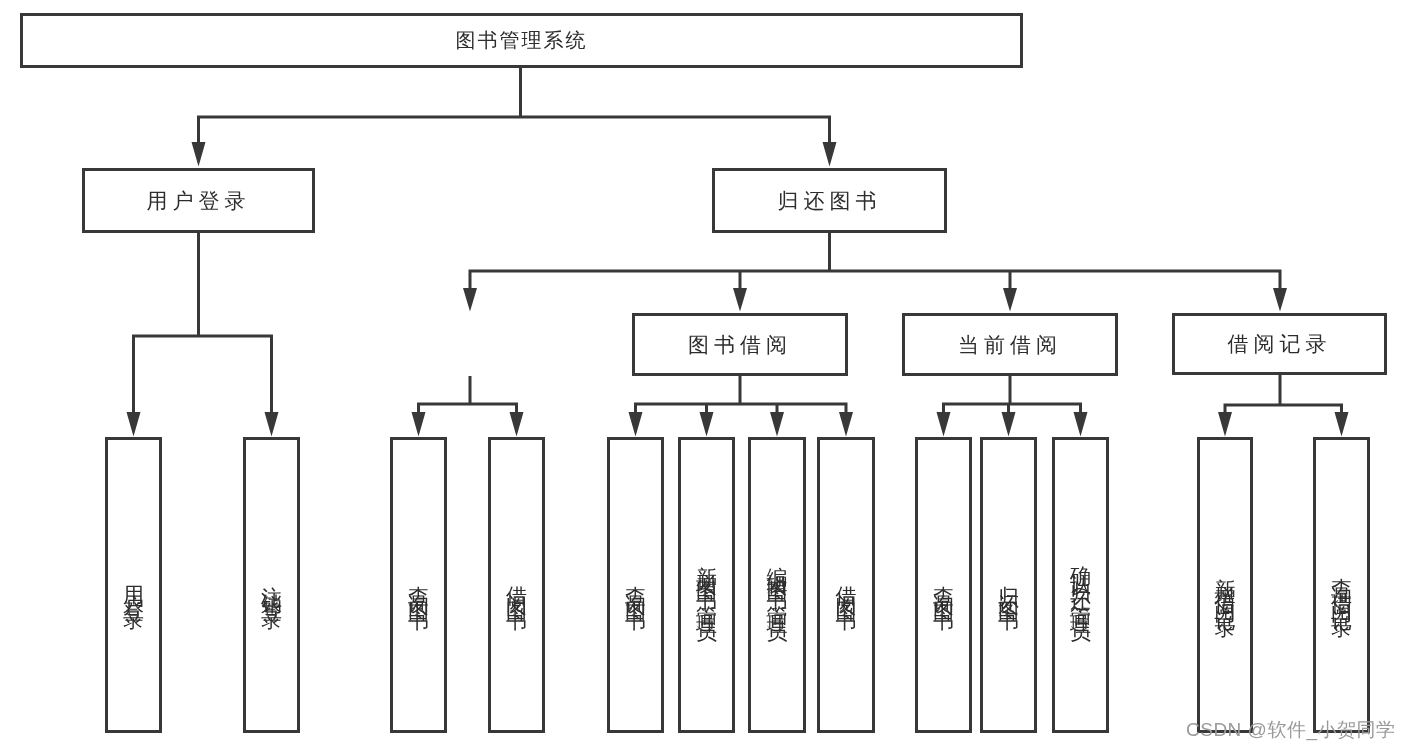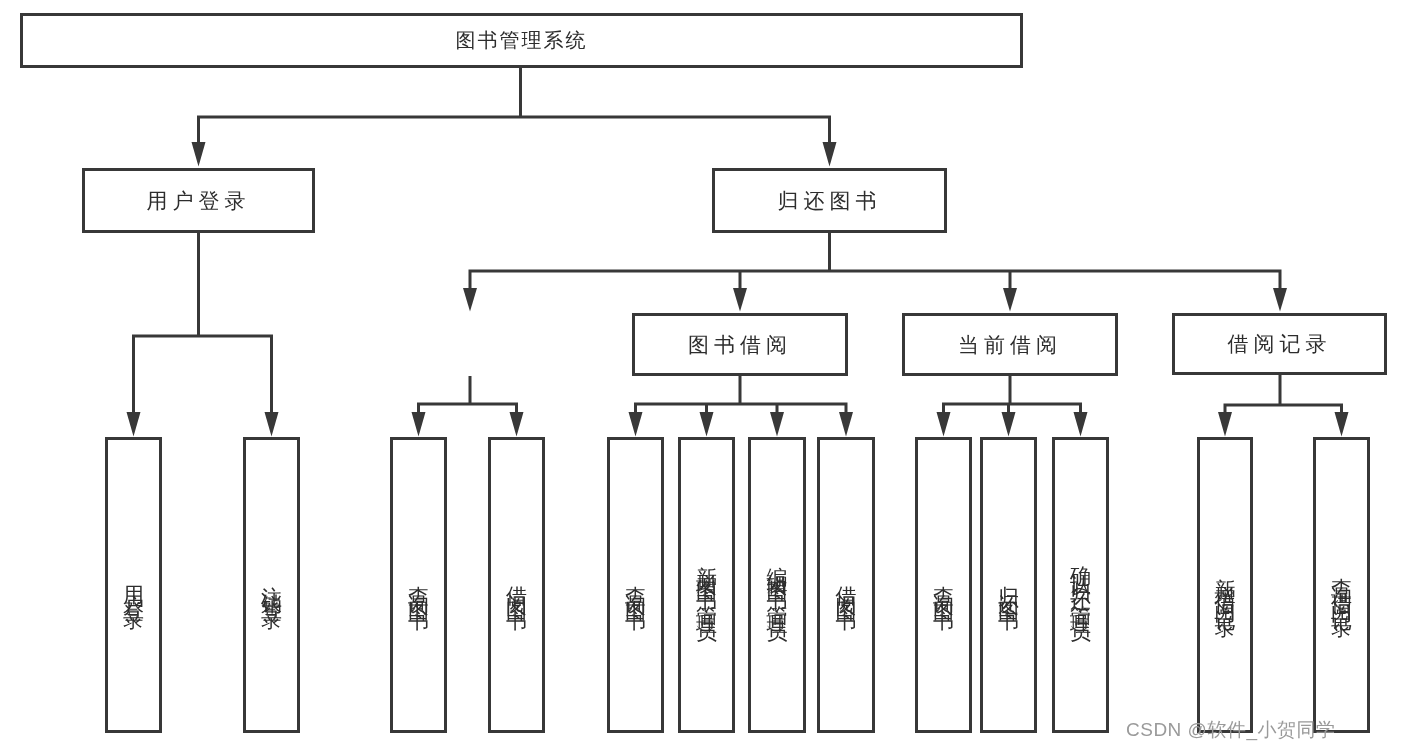--- a/index.html
+++ b/index.html
@@ -34,21 +34,21 @@
   .v{font-size:21px;}
   .v .lbl{
     writing-mode:vertical-rl;
     text-orientation:mixed;
     letter-spacing:8px;
     line-height:1.15;
     white-space:nowrap;
   }
   .watermark{
     position:absolute;
-    left:1126px;top:717px;
+    left:1186px;top:717px;
     font-size:19px;
     color:var(--wm);
     letter-spacing:0.5px;
     z-index:3;
     white-space:nowrap;
   }
 </style>
 </head>
 <body>
 

